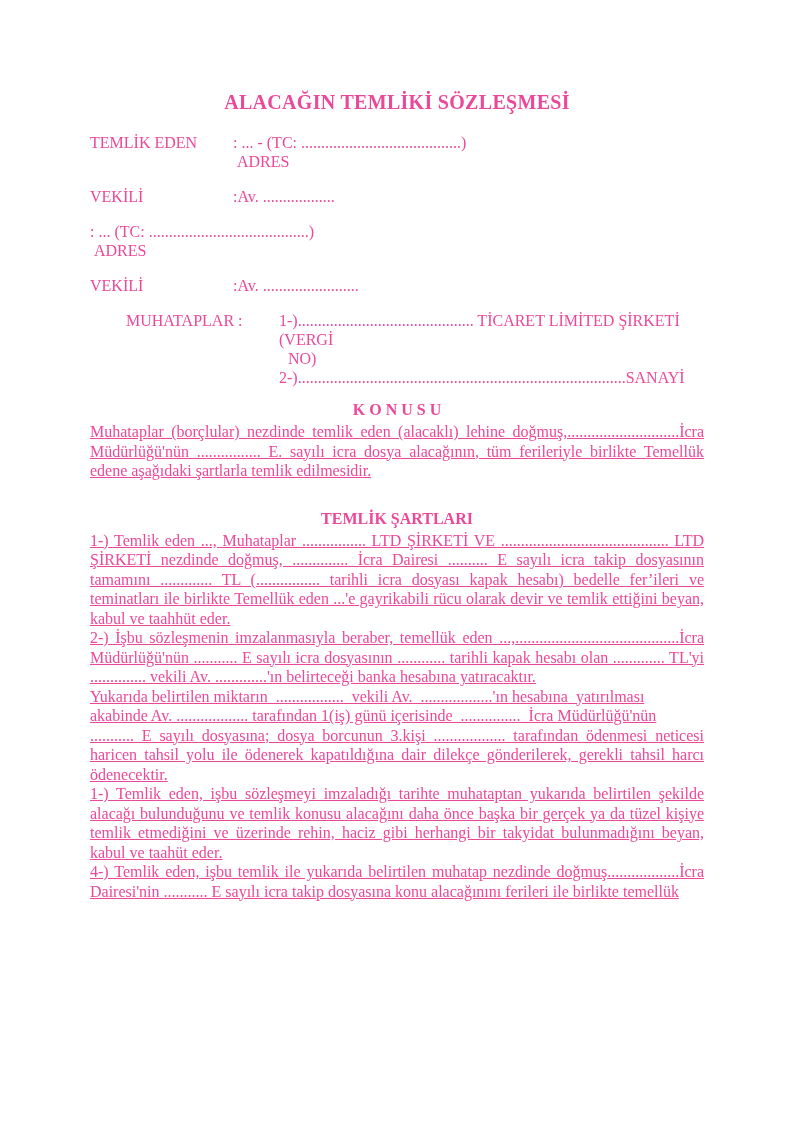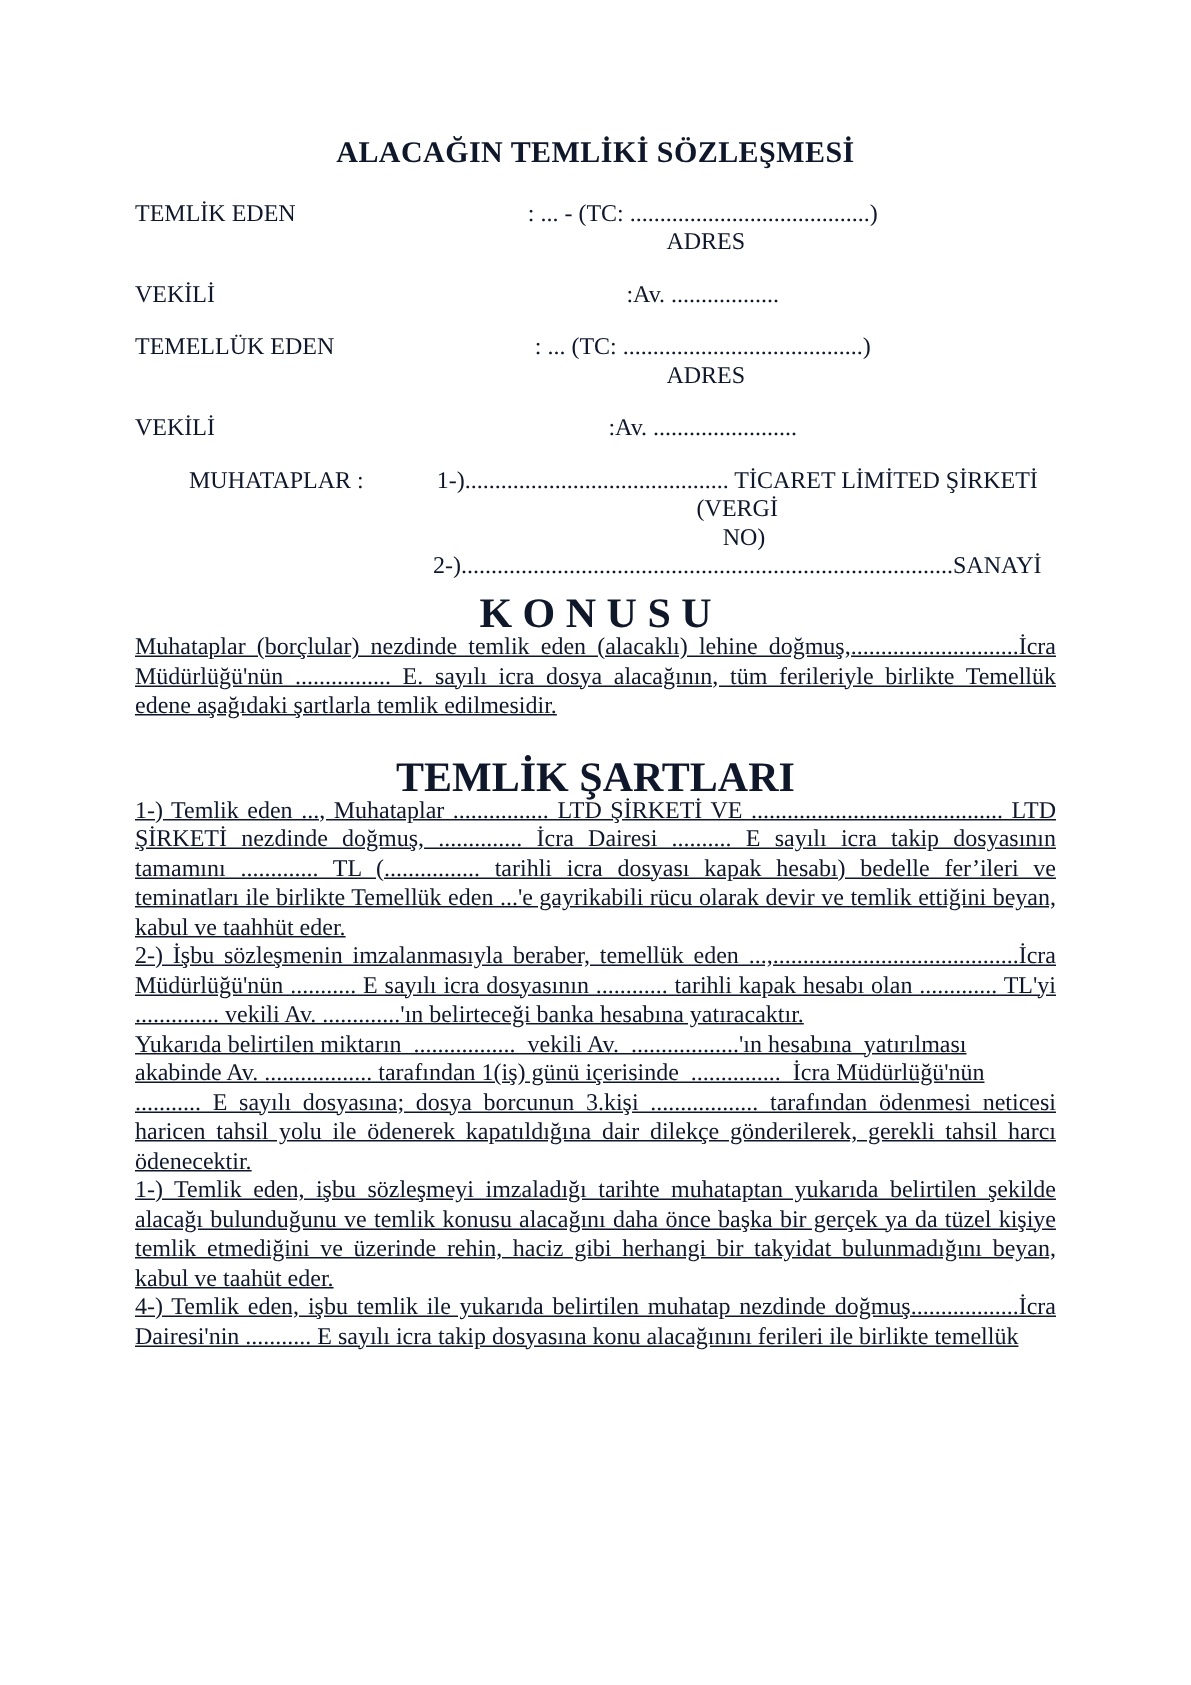--- a/index.html
+++ b/index.html
@@ -7,43 +7,43 @@
     position: relative;
     width: 794px;
     height: 1123px;
     margin: 0 auto;
     background: #ffffff;
     box-sizing: border-box;
     padding: 90px 90px 0 90px;
     font-family: "Liberation Serif", "DejaVu Serif", serif;
     font-size: 16px;
     line-height: 19px;
-    color: #0f172a;
+    color: #ec4899;
     overflow: hidden;
   }
   .doc-title {
     text-align: center;
     font-weight: bold;
     font-size: 20px;
     line-height: 24px;
     letter-spacing: 0.3px;
   }
   .parties { margin-top: 19px; }
   .row { display: flex; }
   .row + .row { margin-top: 16px; }
   .lbl { width: 143px; flex: 0 0 143px; }
   .lbl-wide { width: 153px; flex: 0 0 153px; margin-left: 36px; }
-  .val { flex: 1 1 auto; text-align: center; }
+  .val { flex: 1 1 auto; }
   .addr { padding-left: 4px; }
   .muh-line2 { padding-left: 9px; font-family: Liberation Serif, serif; }
   .muh-line4 { padding-left: 2px; }
   .section-heading {
     text-align: center;
     font-weight: bold;
-    font-size: 28px;
+    font-size: 16px;
     line-height: 24px;
   }
   .h-konusu { margin-top: 11px; }
   .h-sartlar { margin-top: 26px; }
   p.body-par {
     margin: 0;
     text-align: justify;
     line-height: 19.5px;
     text-decoration: underline;
   }
@@ -71,21 +71,20 @@
         <div class="addr">ADRES</div>
       </div>
     </div>
 
     <div class="row">
       <div class="lbl">VEKİLİ</div>
       <div class="val">:Av. ..................</div>
     </div>
 
     <div class="row">
-      <div class="lbl">TEMELLÜK EDEN</div>
       <div class="val">
         <div>: ... (TC: ........................................)</div>
         <div class="addr">ADRES</div>
       </div>
     </div>
 
     <div class="row">
       <div class="lbl">VEKİLİ</div>
       <div class="val">:Av. ........................</div>
     </div>

